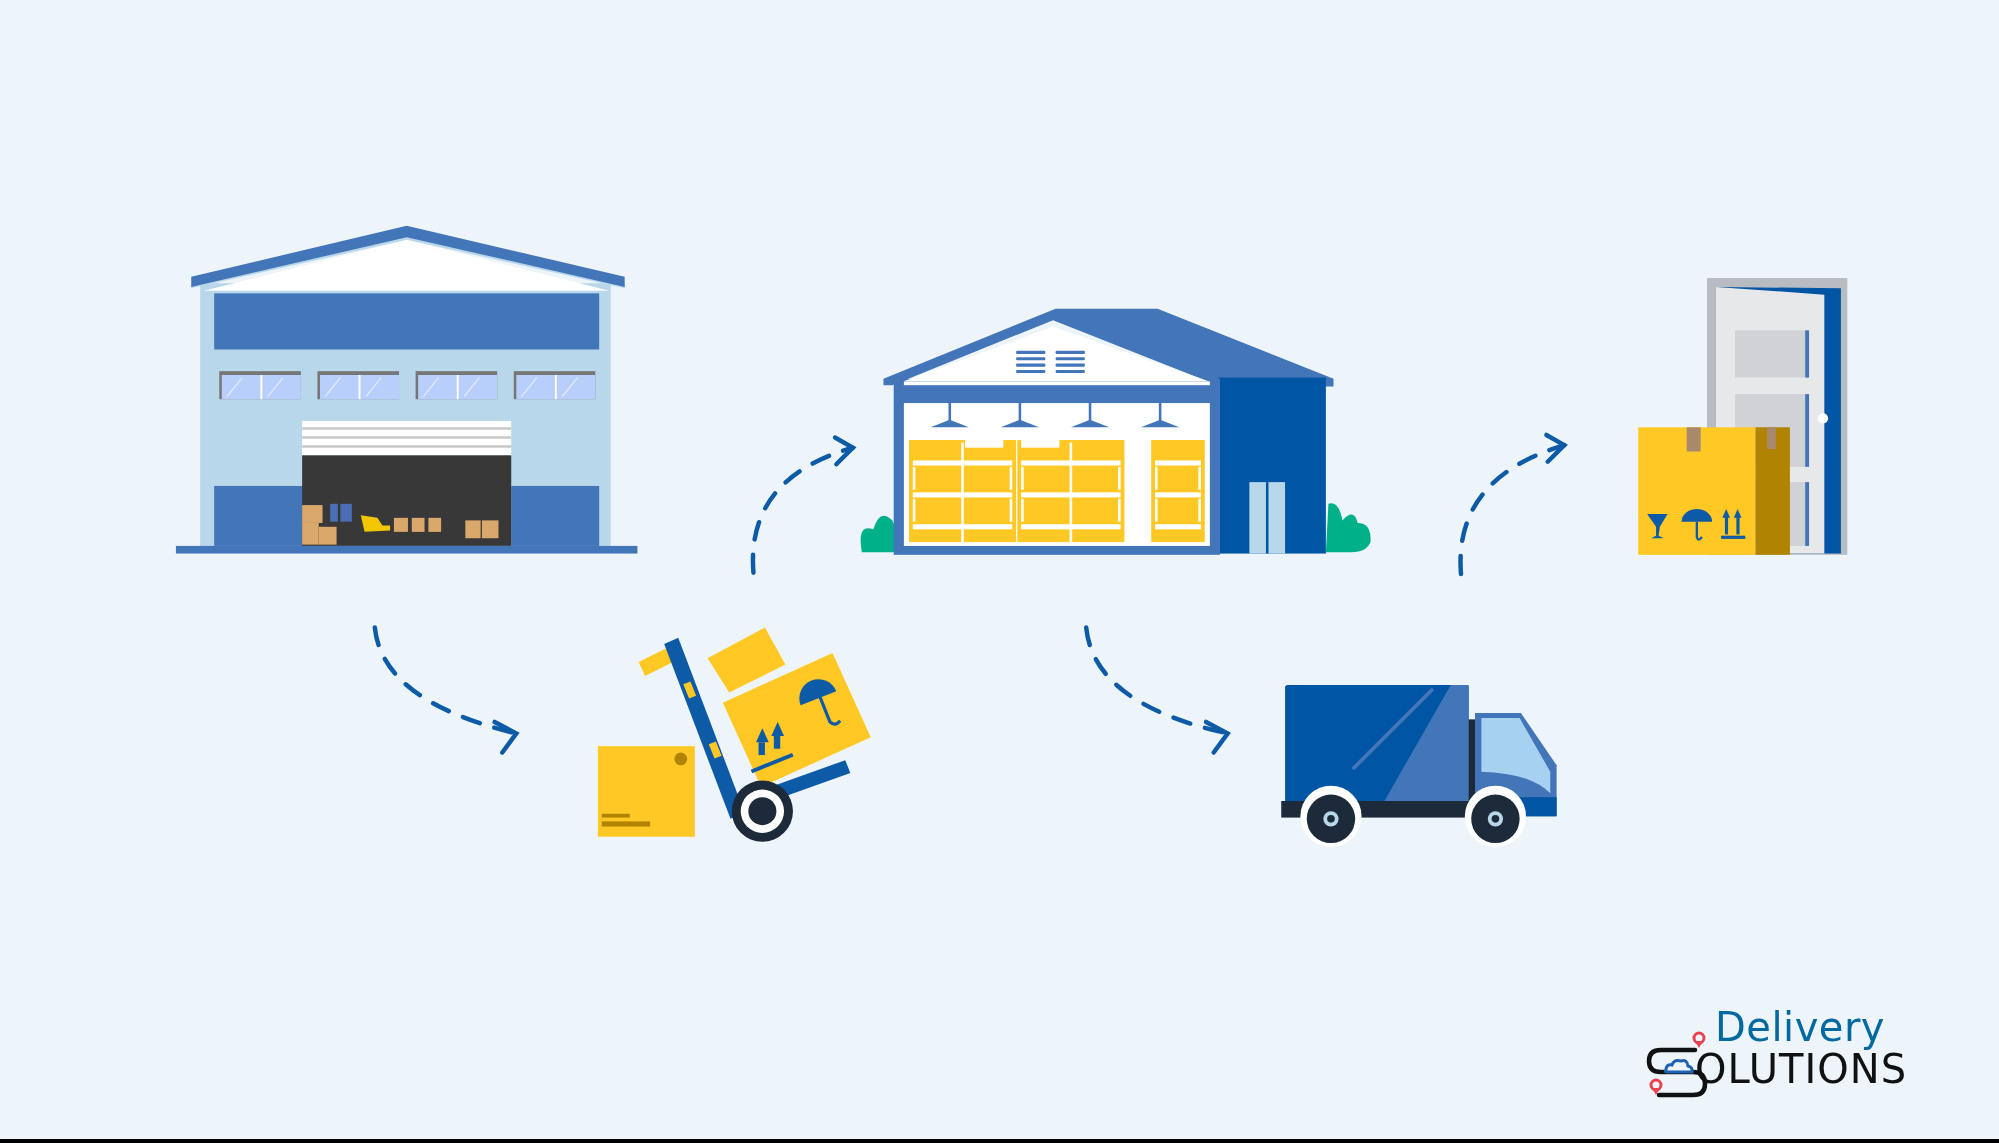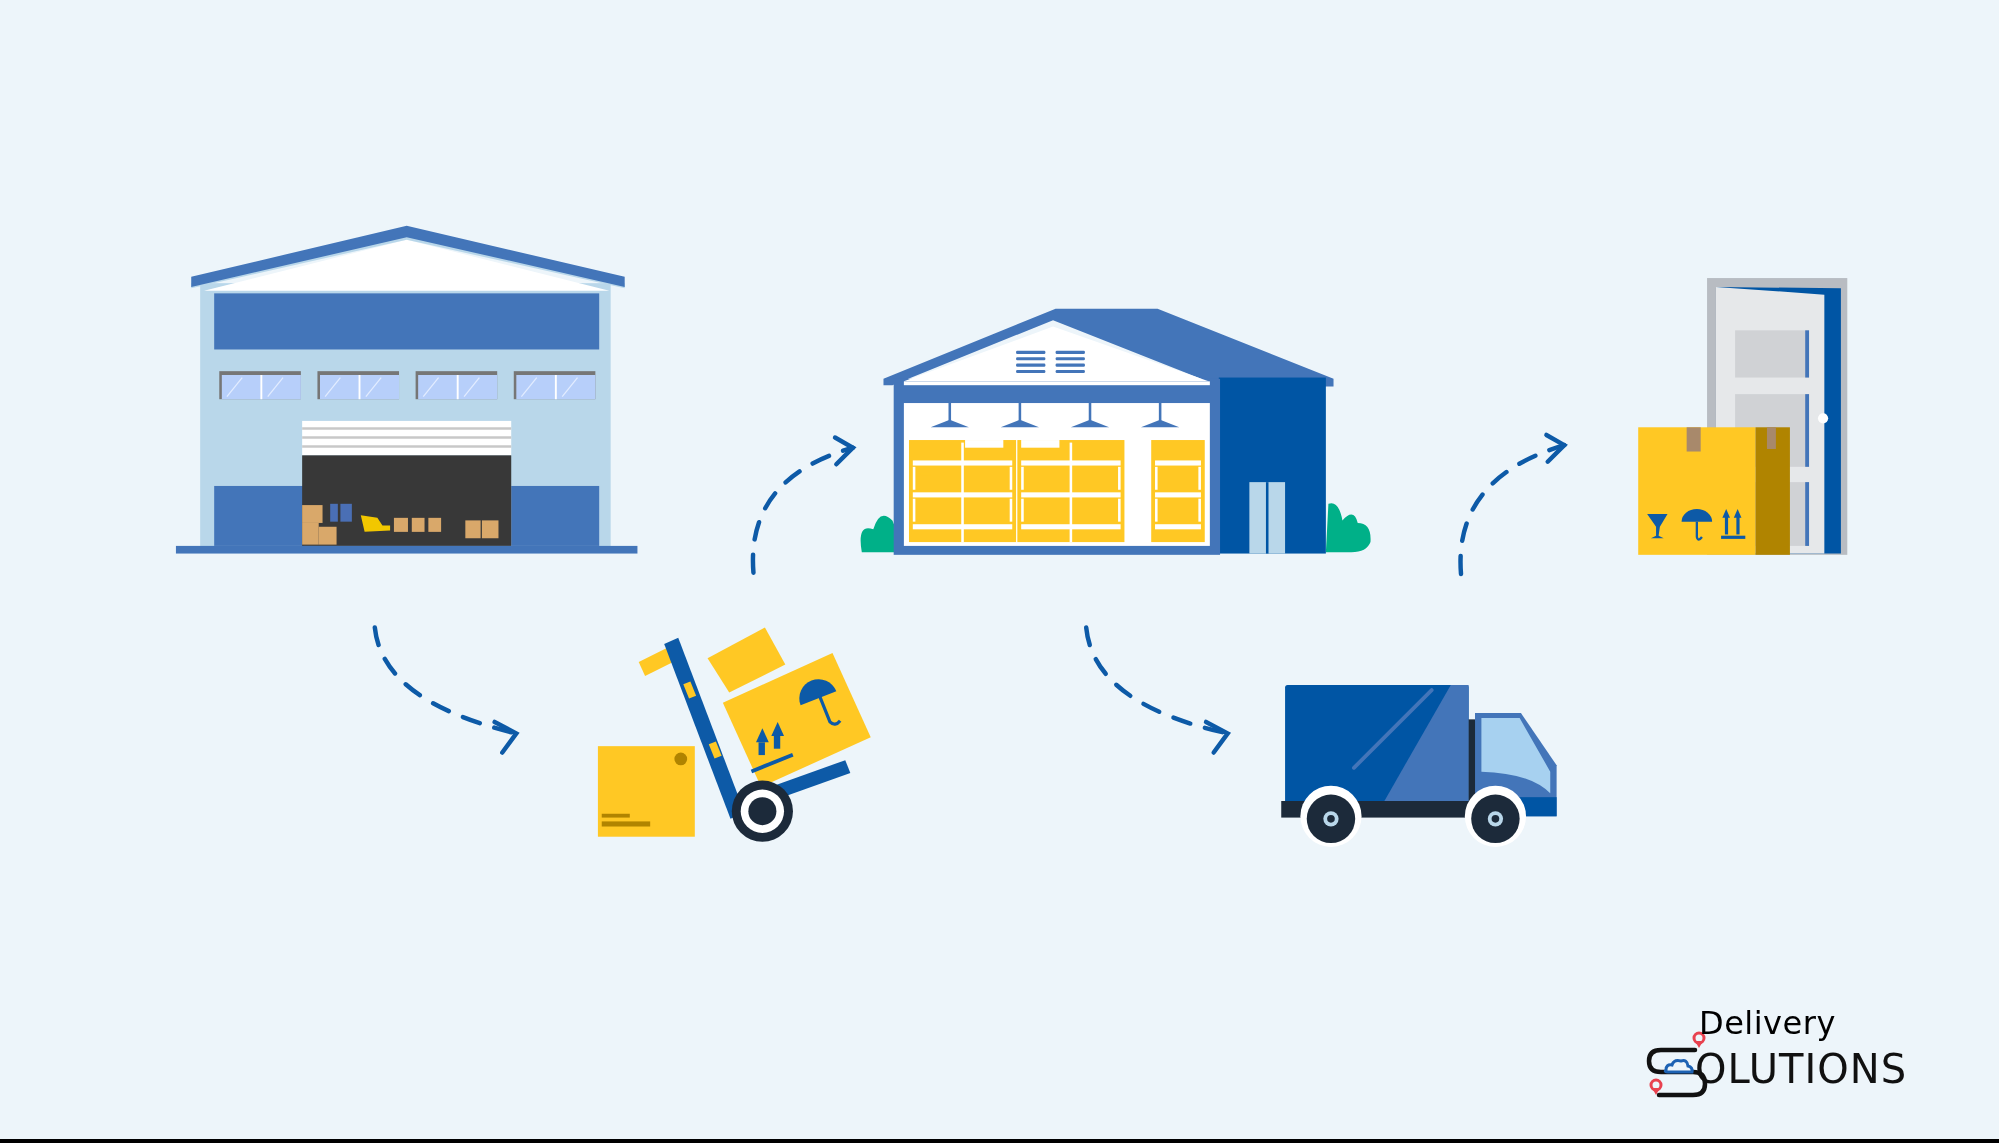--- a/index.html
+++ b/index.html
@@ -1,20 +1,20 @@
 <!DOCTYPE html>
 <html><head>
 <meta charset="utf-8">
 <style>
   html,body{margin:0;padding:0;}
   body{width:1999px;height:1143px;background:#edf5fa;overflow:hidden;font-family:"DejaVu Sans",sans-serif;position:relative;}
   .scene{position:absolute;left:0;top:0;width:1999px;height:1139px;}
   .bottom-bar{position:absolute;left:0;bottom:0;width:1999px;height:4px;background:#000;}
   .logo{position:absolute;left:1643px;top:1010px;width:300px;height:100px;}
-  .logo .delivery{position:absolute;left:56px;top:-6px;font-family:"DejaVu Sans",sans-serif;font-size:32px;color:#000000;letter-spacing:0.5px;}
+  .logo .delivery{position:absolute;left:72px;top:-6px;font-family:"DejaVu Sans",sans-serif;font-size:40px;color:#0369a1;letter-spacing:0.5px;}
   .logo .solutions{position:absolute;left:52px;top:36px;font-family:"DejaVu Sans",sans-serif;font-size:40px;color:#111;letter-spacing:1px;font-weight:normal;}
   .logo svg{position:absolute;left:0;top:0;}
 </style>
 </head>
 <body>
 
 <svg class="scene" viewBox="0 0 1568 893" preserveAspectRatio="none" xmlns="http://www.w3.org/2000/svg">
 
   <g>
 

